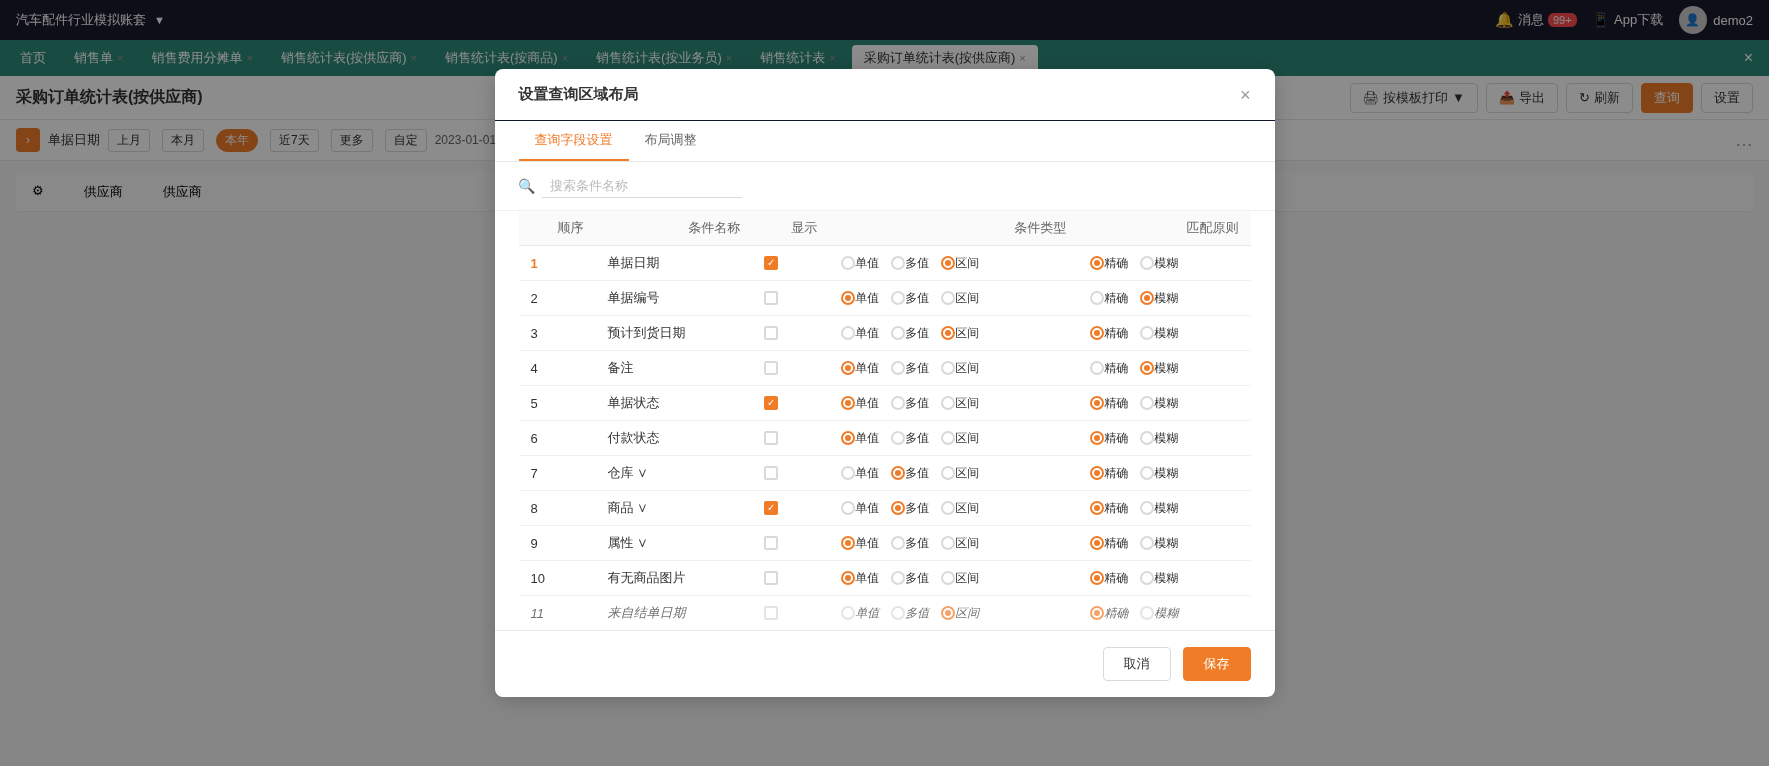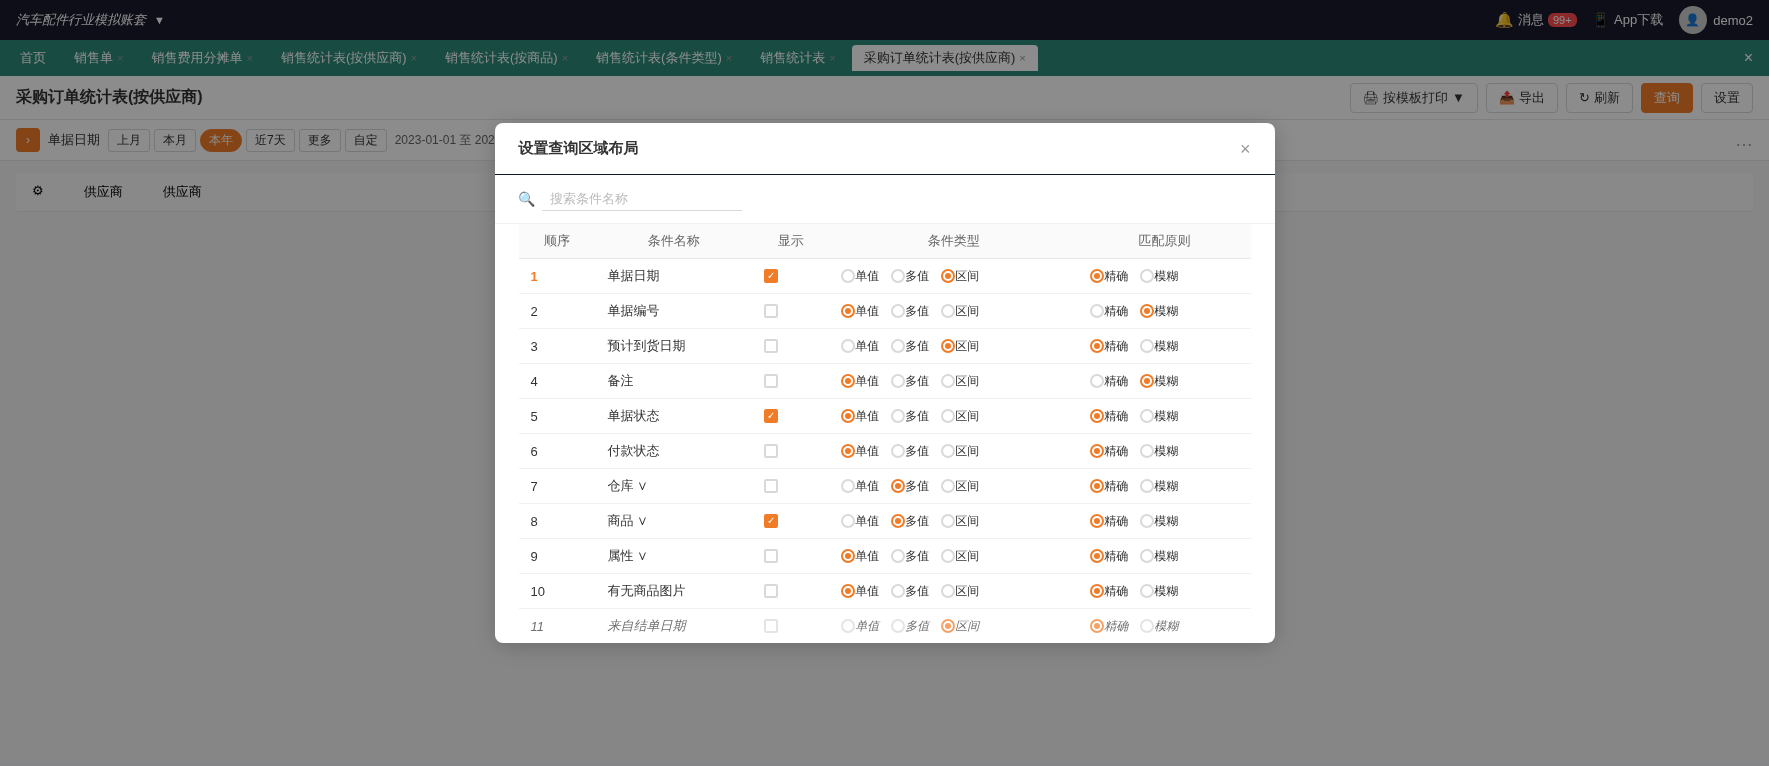--- a/index.html
+++ b/index.html
@@ -8,21 +8,21 @@
     
     .top-bar {
       height: 40px;
       background: #1a1a2e;
       display: flex;
       align-items: center;
       justify-content: space-between;
       padding: 0 16px;
       color: #fff;
     }
-    .top-bar-left { display: flex; align-items: center; gap: 8px; font-size: 13px; font-style: italic; }
+    .top-bar-left { display: flex; align-items: center; gap: 8px; font-size: 13px; }
     .top-bar-right { display: flex; align-items: center; gap: 16px; font-size: 13px; }
     .top-bar-right .badge { background: #ff4d4f; color: #fff; border-radius: 6px; padding: 1px 5px; font-size: 11px; }
     .avatar { width: 28px; height: 28px; border-radius: 50%; background: #ccc; display: inline-flex; align-items: center; justify-content: center; color: #333; font-size: 12px; }
 
     
     .tab-bar {
       height: 36px;
       background: #2d8a7a;
       display: flex;
       align-items: center;
@@ -63,21 +63,21 @@
     .filter-bar {
       background: #fff;
       padding: 8px 16px;
       border-bottom: 1px solid #e8e8e8;
       display: flex;
       align-items: center;
       gap: 8px;
     }
     .filter-toggle { width: 24px; height: 24px; background: #f07c28; color: #fff; border-radius: 4px; display: flex; align-items: center; justify-content: center; cursor: pointer; font-size: 12px; }
     .date-label { font-size: 13px; color: #333; }
-    .date-shortcuts { display: flex; gap: 4px; }
+    .date-shortcuts { display: flex; gap: 12px; }
     .date-shortcut { padding: 2px 8px; font-size: 12px; border: 1px solid #d9d9d9; border-radius: 3px; cursor: pointer; color: #333; }
     .date-shortcut.active { background: #f07c28; border-color: #f07c28; color: #fff; border-radius: 12px; }
     .date-range { font-size: 12px; color: #666; }
 
     
     .main-content {
       padding: 12px 16px;
       background: #f5f5f5;
       min-height: calc(766px - 40px - 36px - 44px - 44px);
       position: relative;
@@ -156,21 +156,21 @@
       flex: 1;
       overflow-y: auto;
       padding: 0 24px;
     }
     .dialog-table {
       width: 100%;
       border-collapse: collapse;
     }
     .dialog-table th {
       padding: 8px 12px;
-      text-align: center;
+      text-align: right;
       font-weight: 500;
       color: #666;
       font-size: 13px;
       background: #fafafa;
       border-bottom: 1px solid #e8e8e8;
       position: sticky;
       top: 0;
     }
     .dialog-table td {
       padding: 8px 12px;
@@ -287,21 +287,21 @@
   </div>
   <div class="tab-item">
     <span>销售统计表(按供应商)</span>
     <span class="close-btn">×</span>
   </div>
   <div class="tab-item">
     <span>销售统计表(按商品)</span>
     <span class="close-btn">×</span>
   </div>
   <div class="tab-item">
-    <span>销售统计表(条件类型)</span>
+    <span>销售统计表(按业务员)</span>
     <span class="close-btn">×</span>
   </div>
   <div class="tab-item">
     <span>销售统计表</span>
     <span class="close-btn">×</span>
   </div>
   <div class="tab-item active">
     <span>采购订单统计表(按供应商)</span>
     <span class="close-btn">×</span>
   </div>
@@ -359,20 +359,28 @@
 </div>
 
 <div class="overlay">
   <div class="dialog">
 
     <div class="dialog-header">
       <span class="dialog-title">设置查询区域布局</span>
       <span class="dialog-close">×</span>
     </div>
 
+    <div class="dialog-tabs">
+      <div class="dialog-tab active">
+        <span>查询字段设置</span>
+      </div>
+      <div class="dialog-tab">
+        <span>布局调整</span>
+      </div>
+    </div>
 
     <div class="dialog-search">
       <span style="color:#999; margin-right:6px; font-size:14px;">🔍</span>
       <input class="search-input" type="text" placeholder="搜索条件名称" style="">
     </div>
 
     <div class="dialog-table-wrapper scrollbar-area">
       <table class="dialog-table">
         <thead>
           <tr>
@@ -766,15 +774,19 @@
                     <div class="radio-circle"></div>
                     <span>模糊</span>
                   </label>
                 </div>
               </td>
             </tr>
           </tbody>
       </table>
     </div>
 
+    <div class="dialog-footer">
+      <button class="btn-cancel">取消</button>
+      <button class="btn-save">保存</button>
+    </div>
 
   </div>
 </div>
 
 </body></html>

